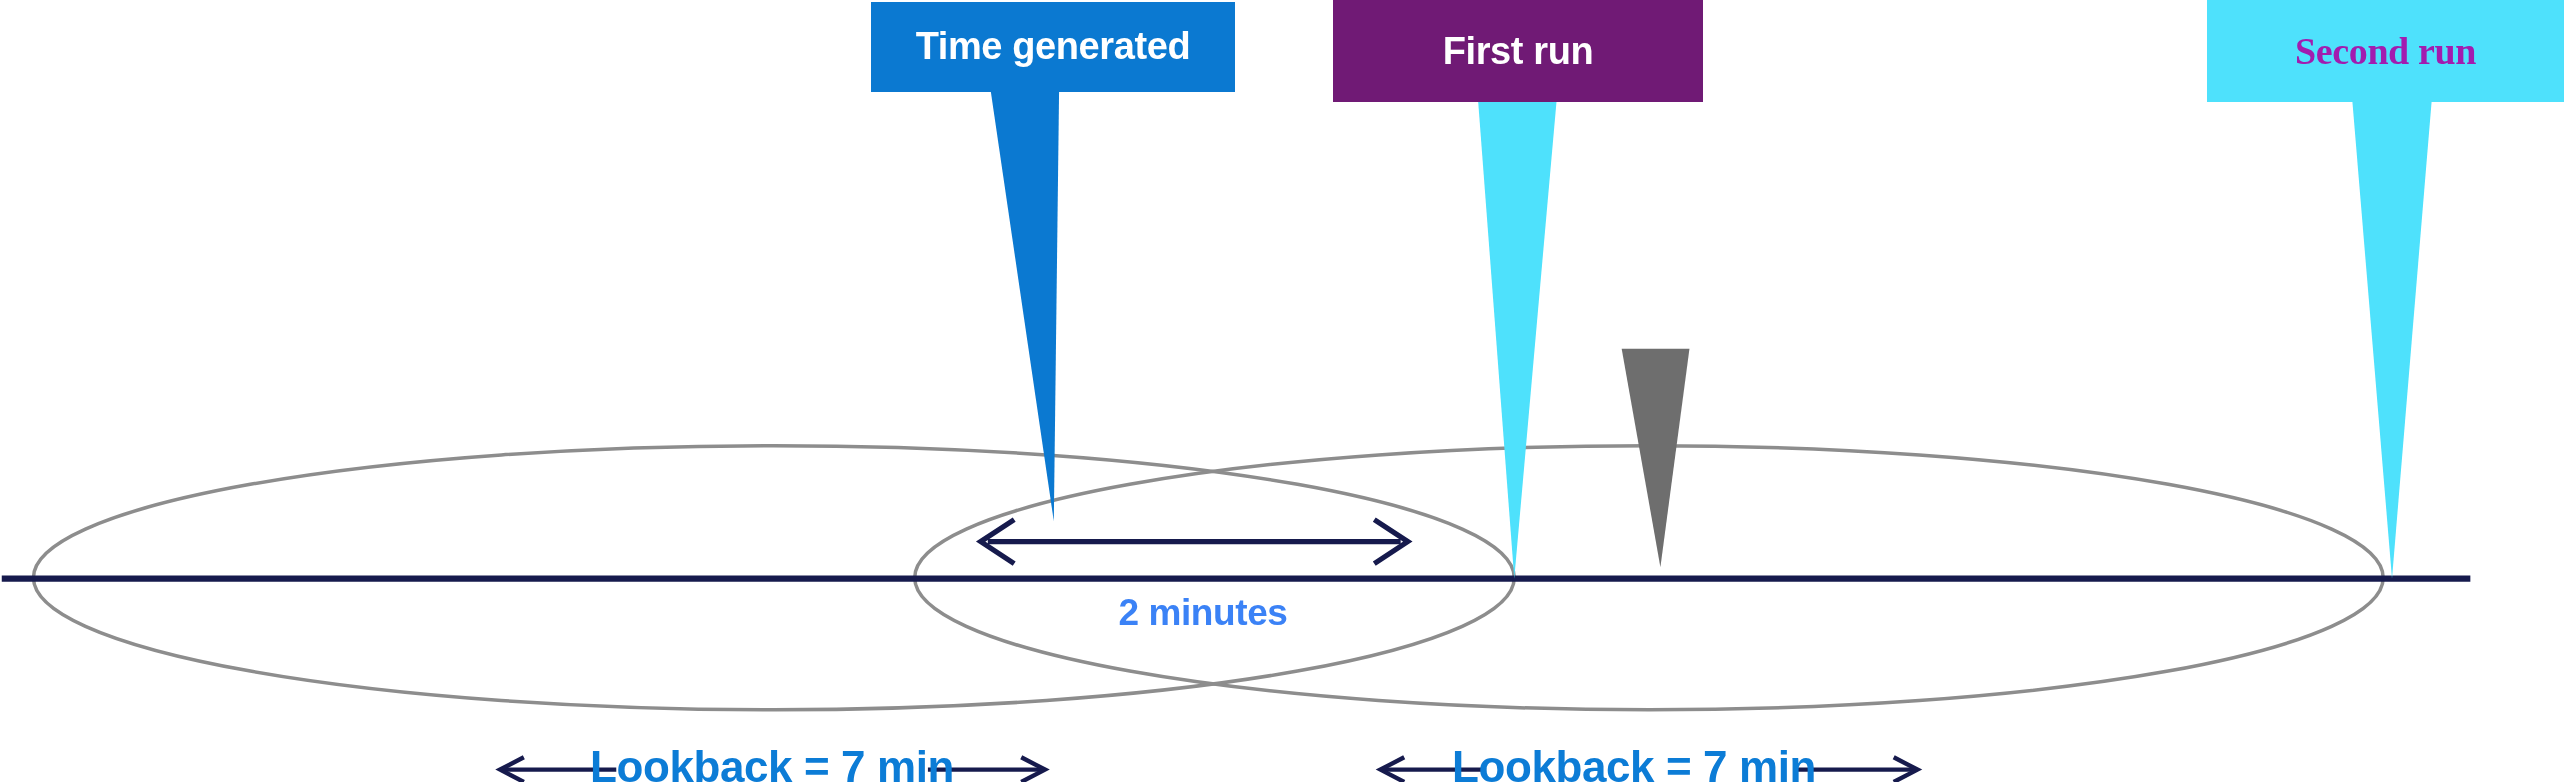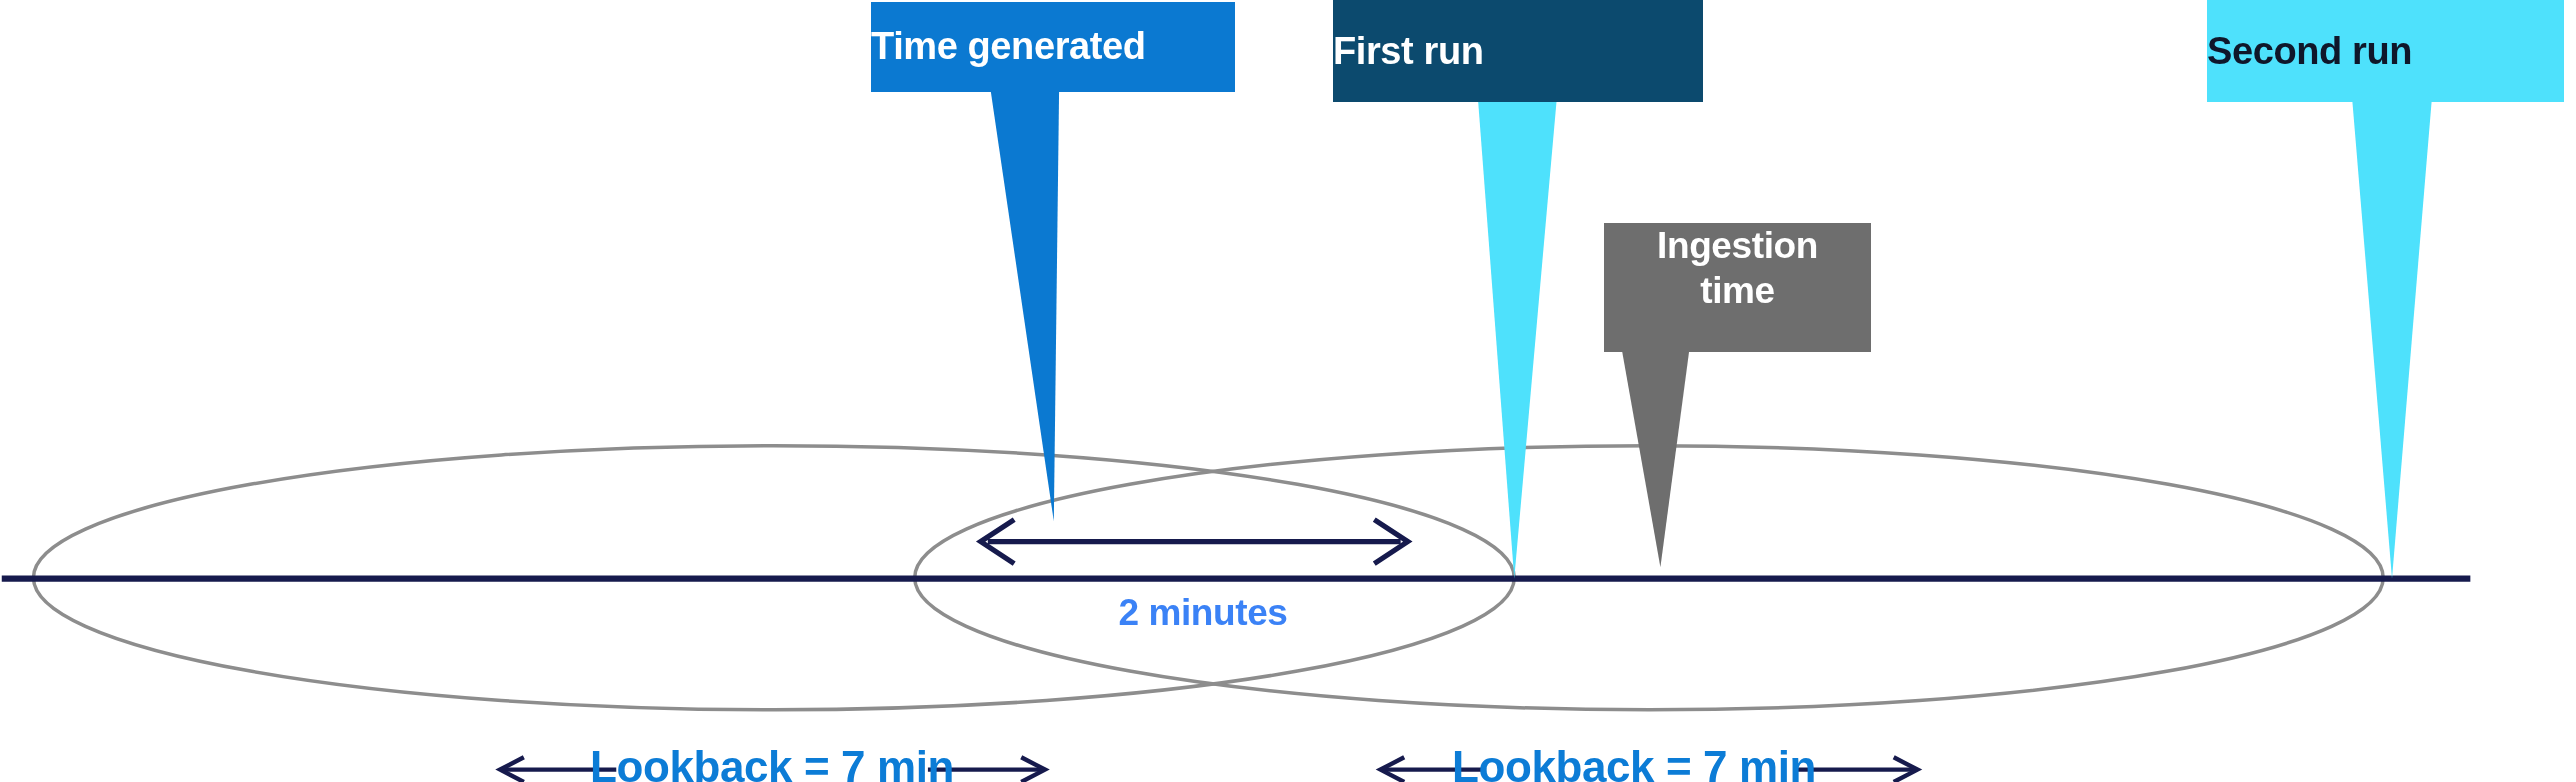--- a/index.html
+++ b/index.html
@@ -6,21 +6,21 @@
   .canvas{
     position:relative;
     width:2576px;height:783px;
     background:#ffffff;
     overflow:hidden;
     font-family:"Liberation Sans",sans-serif;
   }
   .shapes{position:absolute;left:0;top:0;width:2576px;height:783px;}
   .callout{
     position:absolute;
-    display:flex;align-items:center;justify-content:flex-start;
+    display:flex;align-items:center;justify-content:center;
     text-align:center;
     font-weight:600;
     letter-spacing:-0.4px;
     color:#ffffff;
   }
   .co-time{left:871px;top:1.8px;width:364px;height:90px;font-size:38px;}
   .co-first{left:1333px;top:0px;width:370px;height:102px;font-size:38px;}
   .co-second{left:2207px;top:0px;width:357px;height:102px;font-size:38px;}
   .co-ingest{
     left:1604px;top:223px;width:267px;height:129px;
@@ -73,32 +73,28 @@
     <polygon points="1125,101 1203,101 1197,592" fill="#0B79D1"></polygon>
     <polygon points="1679,115 1768,115 1720,657" fill="#4EE1FC"></polygon>
     <polygon points="2672,115 2762,115 2717,657" fill="#4EE1FC"></polygon>
     <polygon points="1842,396 1919,396 1886,644" fill="#6E6E6E"></polygon>
   </svg>
 
   <div class="callout co-time" style="background-color: rgb(11, 121, 209);">
     <span style="color: rgb(255, 255, 255);">Time generated</span>
   </div>
 
-  <div class="callout co-first" style="background-color: #0c4a6e;">
+  <div class="callout co-first" style="background-color: #701a75;">
     <span style="color: rgb(255, 255, 255);">First run</span>
   </div>
 
   <div class="callout co-second" style="background-color: rgb(78, 225, 252);">
-    <span style="color: #0f172a;">Second run</span>
+    <span style="color: #a21caf; font-family: Liberation Serif, serif;">Second run</span>
   </div>
 
-  <div class="callout co-ingest" style="background-color: rgb(110, 110, 110);">
-    <span style="color: rgb(255, 255, 255);">Ingestion</span>
-    <span style="color: rgb(255, 255, 255);">time</span>
-  </div>
 
   <div class="measure two-min" style="color: #3b82f6;">2 minutes</div>
 
   <div class="measure lb lb-left" style="color: rgb(12, 124, 214);">Lookback = 7 min</div>
 
   <div class="measure lb lb-right" style="color: rgb(12, 124, 214);">Lookback = 7 min</div>
 
 </div>
 
 

